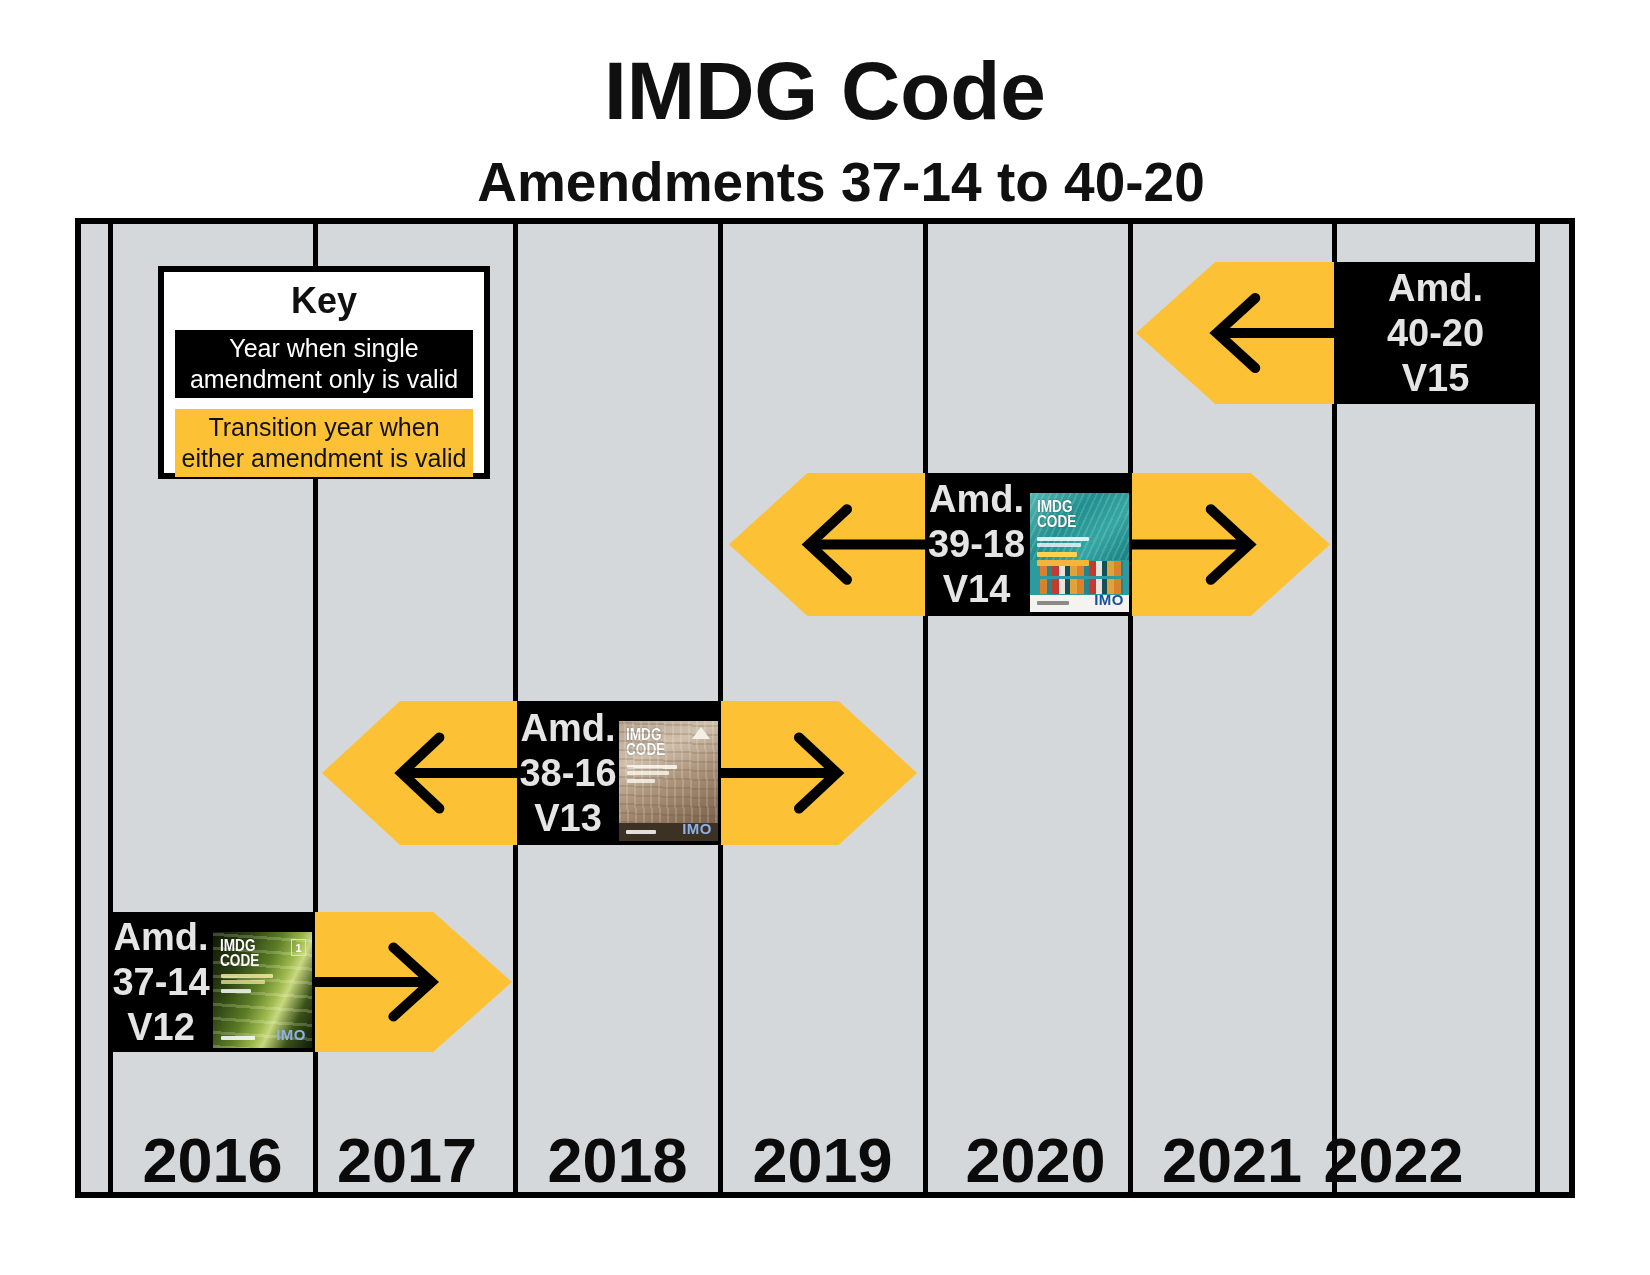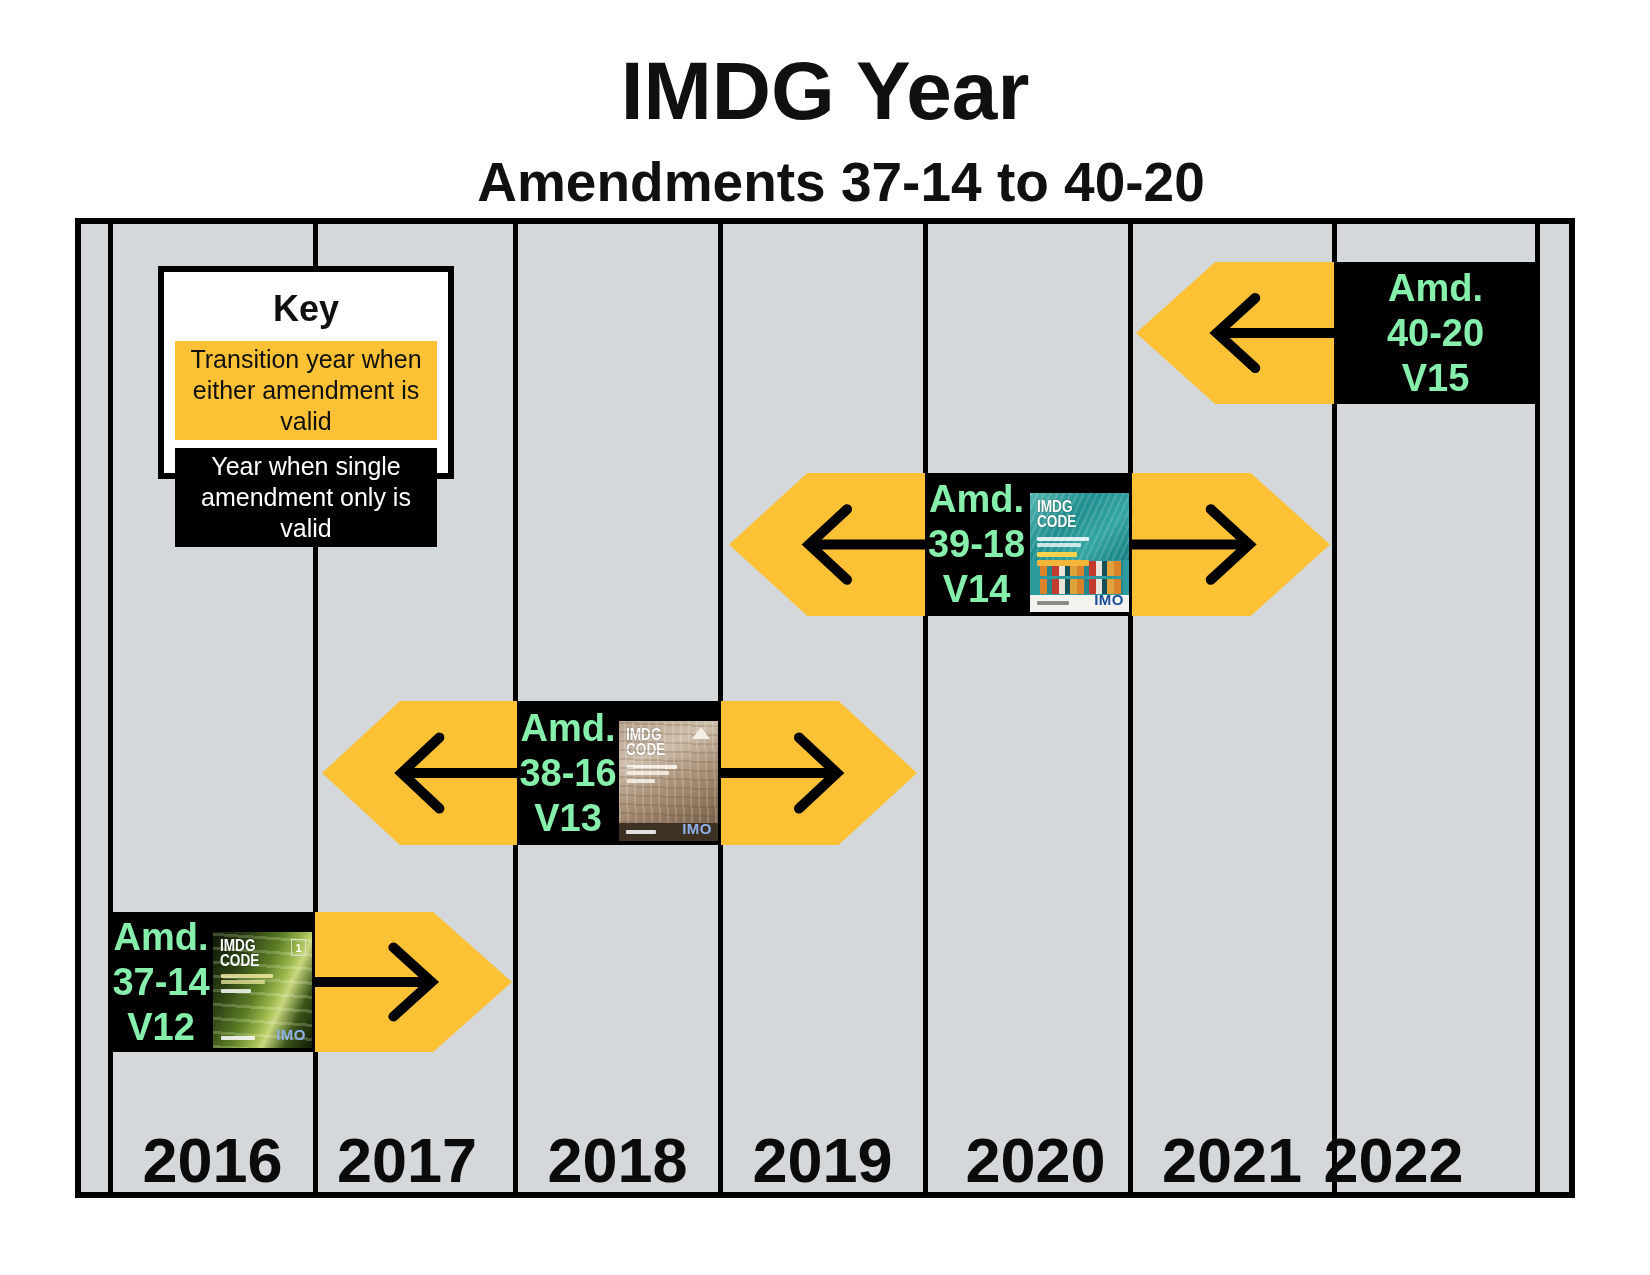--- a/index.html
+++ b/index.html
@@ -19,31 +19,31 @@
          font-size:55px;font-weight:bold;color:#101010;}
 
   
   .chart{position:absolute;left:75px;top:218px;width:1500px;height:980px;
          background:var(--gray);border:6px solid var(--black);}
   .vline{position:absolute;top:0;width:5px;height:968px;background:var(--black);}
   .ylabel{position:absolute;top:904px;height:64px;text-align:center;
           font-size:63px;line-height:64px;font-weight:bold;color:#0b0b0b;}
 
   
-  .key{position:absolute;left:158px;top:266px;width:296px;height:213px;
-       background:#ffffff;border:6px solid var(--black);padding:16px 11px 10px 11px;}
+  .key{position:absolute;left:158px;top:266px;width:332px;height:213px;
+       background:#ffffff;border:6px solid var(--black);padding:8px 11px 10px 11px;}
   .key-title{text-align:center;font-size:36px;font-weight:bold;color:#101010;}
   .key-swatch{margin-top:8px;text-align:center;font-size:25px;line-height:31px;padding:3px 2px;}
   .key-black{background:var(--black);color:#ffffff;}
   .key-yellow{background:var(--yellow);color:#101010;margin-top:11px;}
 
   
   .abox{position:absolute;background:var(--black);display:flex;}
   .abox .lines{width:102px;display:flex;flex-direction:column;justify-content:center;
-               text-align:center;color:#86efac;font-weight:bold;font-size:38px;line-height:45px;}
+               text-align:center;color:#e5e5e5;font-weight:bold;font-size:38px;line-height:45px;}
   .abox.full .lines{width:100%;}
 
   
   .yarrow{position:absolute;background:var(--yellow);}
   .yarrow.right{clip-path:polygon(0 0,60% 0,100% 50%,60% 100%,0 100%);}
   .yarrow.left{clip-path:polygon(100% 0,40% 0,0 50%,40% 100%,100% 100%);}
   .yarrow svg{position:absolute;left:0;top:0;width:100%;height:100%;}
 
   
   .cover{position:absolute;top:20px;right:3px;width:99px;bottom:4px;overflow:hidden;}
@@ -96,21 +96,21 @@
   .cover.v14 .boxes .gap{position:absolute;left:0;width:100%;height:3px;background:#2d9a9e;top:46%;}
   .cover.v14 .strip{position:absolute;left:0;right:0;bottom:0;height:14%;background:#f4f3f0;}
   .v14 .b4{bottom:7px;left:7px;width:32px;background:#8a8a86;}
   .v14 .imo{bottom:4px;right:5px;color:#1b4f9c;}
 </style>
 </head>
 <body>
 
 <div class="page">
 
-  <div class="title">IMDG Year</div>
+  <div class="title">IMDG Code</div>
   <div class="subtitle">Amendments 37-14 to 40-20</div>
 
   <div class="chart">
     <div class="vline" style="left:27px"></div>
     <div class="vline" style="left:232px"></div>
     <div class="vline" style="left:432px"></div>
     <div class="vline" style="left:637px"></div>
     <div class="vline" style="left:842px"></div>
     <div class="vline" style="left:1047px"></div>
     <div class="vline" style="left:1251px"></div>
@@ -120,22 +120,22 @@
     <div class="ylabel" style="left:226px;width:200px">2017</div>
     <div class="ylabel" style="left:434px;width:205px">2018</div>
     <div class="ylabel" style="left:639px;width:205px">2019</div>
     <div class="ylabel" style="left:852px;width:205px">2020</div>
     <div class="ylabel" style="left:1049px;width:204px">2021</div>
     <div class="ylabel" style="left:1211px;width:203px">2022</div>
   </div>
 
   <div class="key">
     <div class="key-title">Key</div>
+    <div class="key-swatch key-black">Year when single amendment only is valid</div>
     <div class="key-swatch key-yellow">Transition year when either amendment is valid</div>
-    <div class="key-swatch key-black">Year when single amendment only is valid</div>
   </div>
 
   <div class="yarrow left" style="left:1136px;top:262px;width:198px;height:142px">
     <svg viewBox="0 0 196 142" preserveAspectRatio="none">
       <line x1="196" y1="71" x2="84" y2="71" stroke="#000" stroke-width="10"></line>
       <polyline points="118,36 80,71 118,106" fill="none" stroke="#000" stroke-width="10" stroke-linecap="round"></polyline>
     </svg>
   </div>
   <div class="abox full" style="left:1334px;top:262px;width:203px;height:142px">
     <div class="lines">

